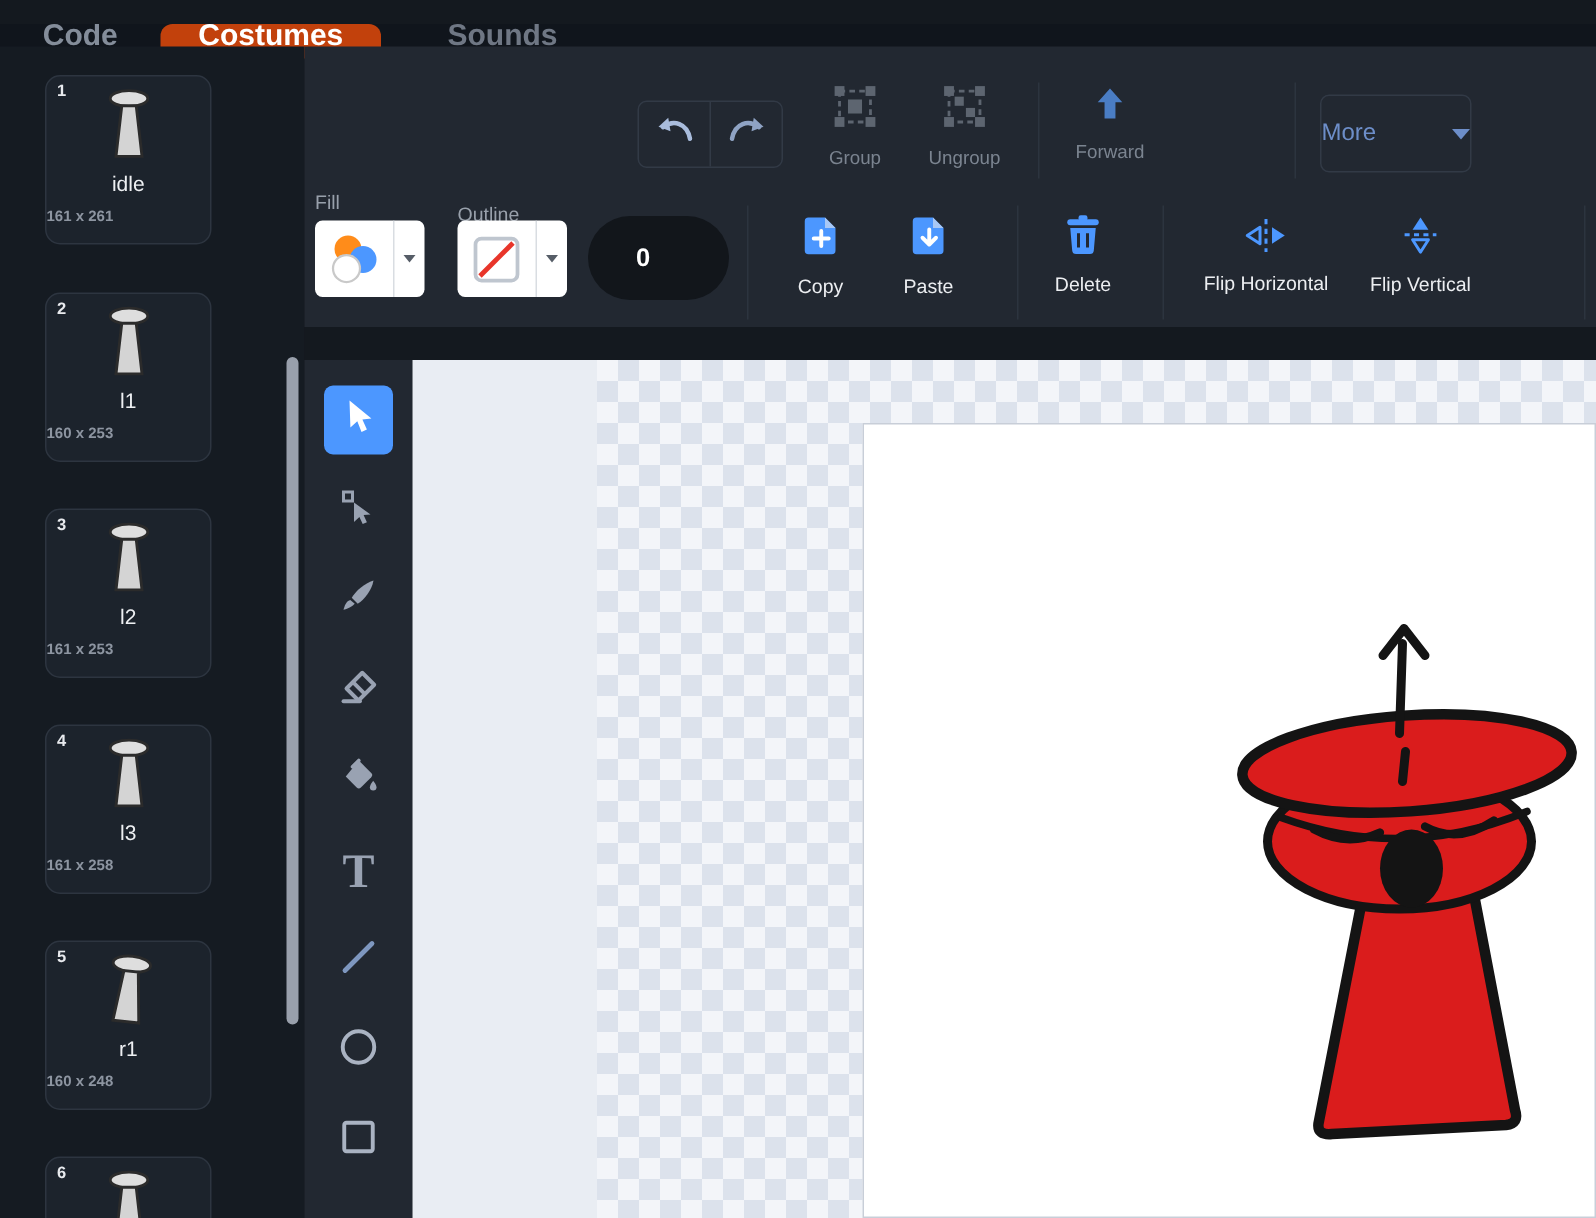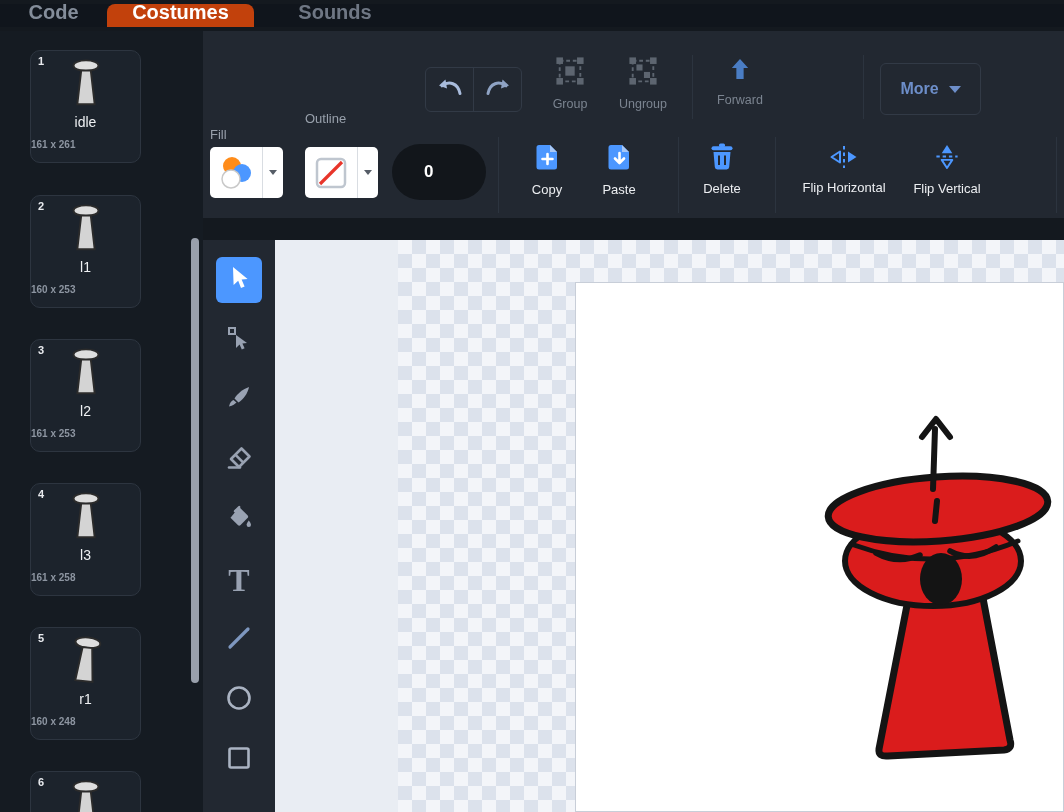--- a/index.html
+++ b/index.html
@@ -1,20 +1,20 @@
 <!DOCTYPE html>
 <html><head>
 <meta charset="utf-8">
 <style>
   *{margin:0;padding:0;box-sizing:border-box}
   html,body{width:1064px;height:812px;overflow:hidden}
   body{position:relative;background:#14191f;font-family:"Liberation Sans",sans-serif;}
 
   
-  .tabbar{position:absolute;left:0;top:4px;width:1064px;height:23px;background:#10151c;overflow:hidden}
+  .tabbar{position:absolute;left:0;top:16px;width:1064px;height:23px;background:#10151c;overflow:hidden}
   .tab{position:absolute;top:0;height:31px;display:flex;justify-content:center;font-size:20px;font-weight:700;color:#848d9a;cursor:pointer}
   .tab span{margin-top:-5px;line-height:26px}
   .tab.active{background:#c2410c;color:#fff;border-radius:8px 8px 0 0}
   .tab-underline{position:absolute;left:107px;top:27px;width:147px;height:4px;background:#4c97ff;border-radius:2px}
 
   
   .costume-panel{position:absolute;left:0;top:31px;width:203px;height:781px;background:#151b22;overflow:hidden}
   .costume-card{position:absolute;left:30px;width:111px;height:113px;background:#1c232c;border:1px solid #2d3540;border-radius:10px;cursor:pointer}
   .cc-num{position:absolute;left:7px;top:4px;font-size:11px;font-weight:700;color:#e8eaee}
   .cc-thumb{position:absolute;left:50%;top:7px;transform:translateX(-50%)}
@@ -25,21 +25,21 @@
   
   .paint-toolbar{position:absolute;left:203px;top:31px;width:861px;height:187px;background:#222831}
   .name-input{position:absolute;left:7px;top:37px;width:190px;height:42px;background:#12161b;border:none;border-radius:21px;color:#fff;font-size:15px;font-weight:700;padding:0 20px;font-family:inherit;outline:none}
   .undoredo{position:absolute;left:222px;top:36px;width:97px;height:45px;border:1px solid #323a46;border-radius:6px;display:flex}
   .ur-btn{flex:1;display:flex;align-items:center;justify-content:center;cursor:pointer}
   .ur-btn + .ur-btn{border-left:1px solid #323a46}
   .tb-group{position:absolute;display:flex;flex-direction:column;align-items:center;gap:7px;cursor:pointer}
   .tb-label{font-size:12.5px;color:#7b8490;white-space:nowrap}
   .tb-label.enabled{color:#eceef1;font-size:13px}
   .vdiv{position:absolute;width:1px;background:#2c343f}
-  .more-btn{position:absolute;left:677px;top:32px;width:101px;height:52px;border:1px solid #323a46;border-radius:6px;display:flex;align-items:center;justify-content:center;gap:10px;color:#6d8ec9;font-size:16px;font-weight:700;cursor:pointer}
+  .more-btn{position:absolute;left:677px;top:32px;width:101px;height:52px;border:1px solid #323a46;border-radius:6px;display:flex;align-items:center;justify-content:space-between;gap:10px;color:#6d8ec9;font-size:16px;font-weight:400;cursor:pointer}
   .caret{width:0;height:0;border-left:6px solid transparent;border-right:6px solid transparent;border-top:7px solid #6d8ec9}
   .sec-label{position:absolute;font-size:13px;color:#98a0ab}
   .swatch{position:absolute;width:73px;height:51px;background:#fff;border-radius:5px;display:flex;align-items:center;cursor:pointer;overflow:hidden}
   .swatch .main{width:52px;display:flex;align-items:center;justify-content:center}
   .swatch .dd{width:21px;height:100%;border-left:1px solid #d9dde2;display:flex;align-items:center;justify-content:center}
   .caret-sm{width:0;height:0;border-left:4.5px solid transparent;border-right:4.5px solid transparent;border-top:5.5px solid #565d67}
   .stroke-pill{position:absolute;left:189px;top:113px;width:94px;height:56px;background:#12161b;border:none;border-radius:28px;color:#fff;font-size:17px;font-weight:700;padding-left:32px;font-family:inherit;outline:none}
 
   .gap-strip{position:absolute;left:203px;top:218px;width:861px;height:22px;background:#14191f}
 
@@ -226,21 +226,21 @@
           <circle cx="17" cy="15" r="9" fill="#ff8c1a"></circle>
           <circle cx="27" cy="22" r="9" fill="#4c97ff"></circle>
           <circle cx="16" cy="28" r="9" fill="#ffffff" stroke="#c9c9c9" stroke-width="1.5"></circle>
         </svg>
     </div>
     <div class="dd">
         <span class="caret-sm"></span>
       </div>
   </div>
 
-  <div class="sec-label" style="left:102px;top:80px">Outline</div>
+  <div class="sec-label" style="left:102px;top:104px">Outline</div>
   <div class="swatch" style="left:102px;top:116px">
     <div class="main">
       <svg width="32" height="32" viewBox="0 0 32 32">
           <rect x="2" y="2" width="28" height="28" rx="4" fill="#fff" stroke="#bfc6cf" stroke-width="2.5"></rect>
           <line x1="5" y1="27" x2="27" y2="5" stroke="#e8352a" stroke-width="3.2"></line>
         </svg>
     </div>
     <div class="dd">
         <span class="caret-sm"></span>
       </div>

